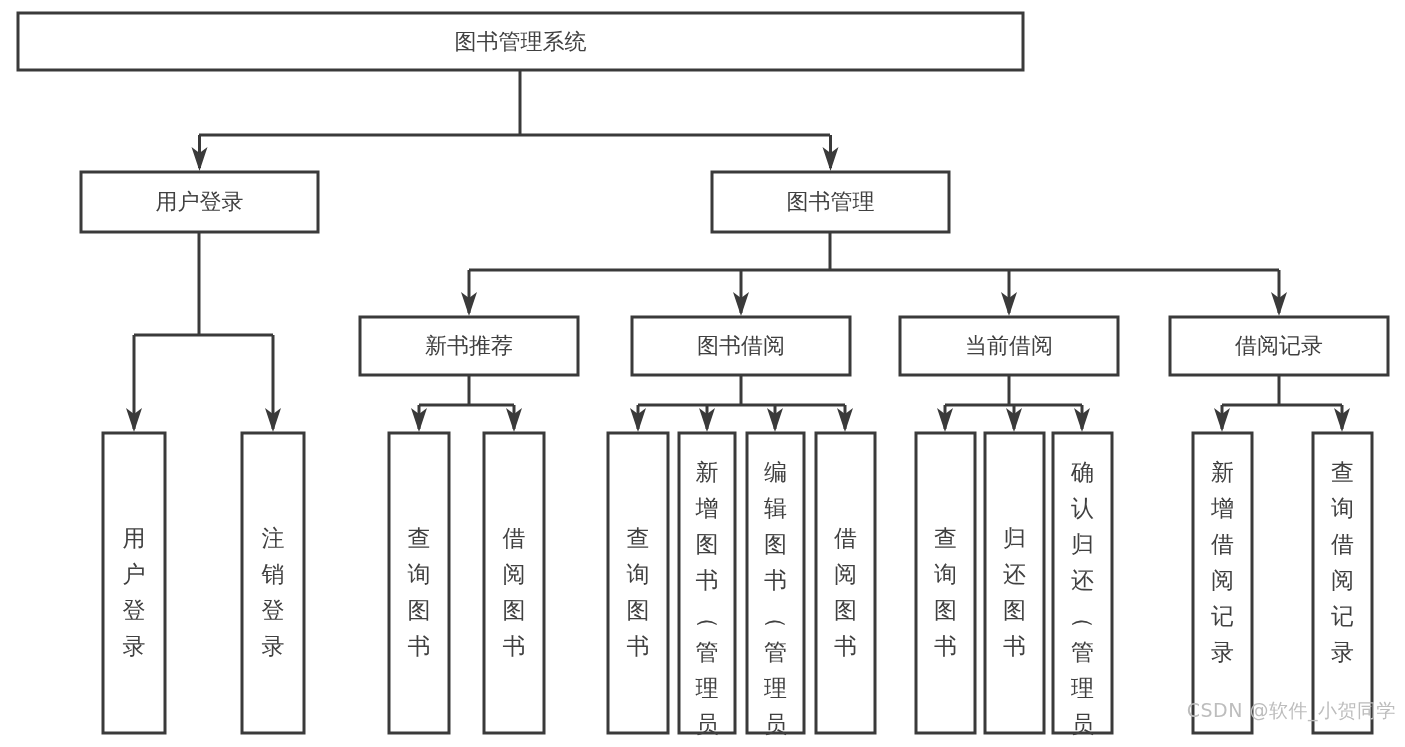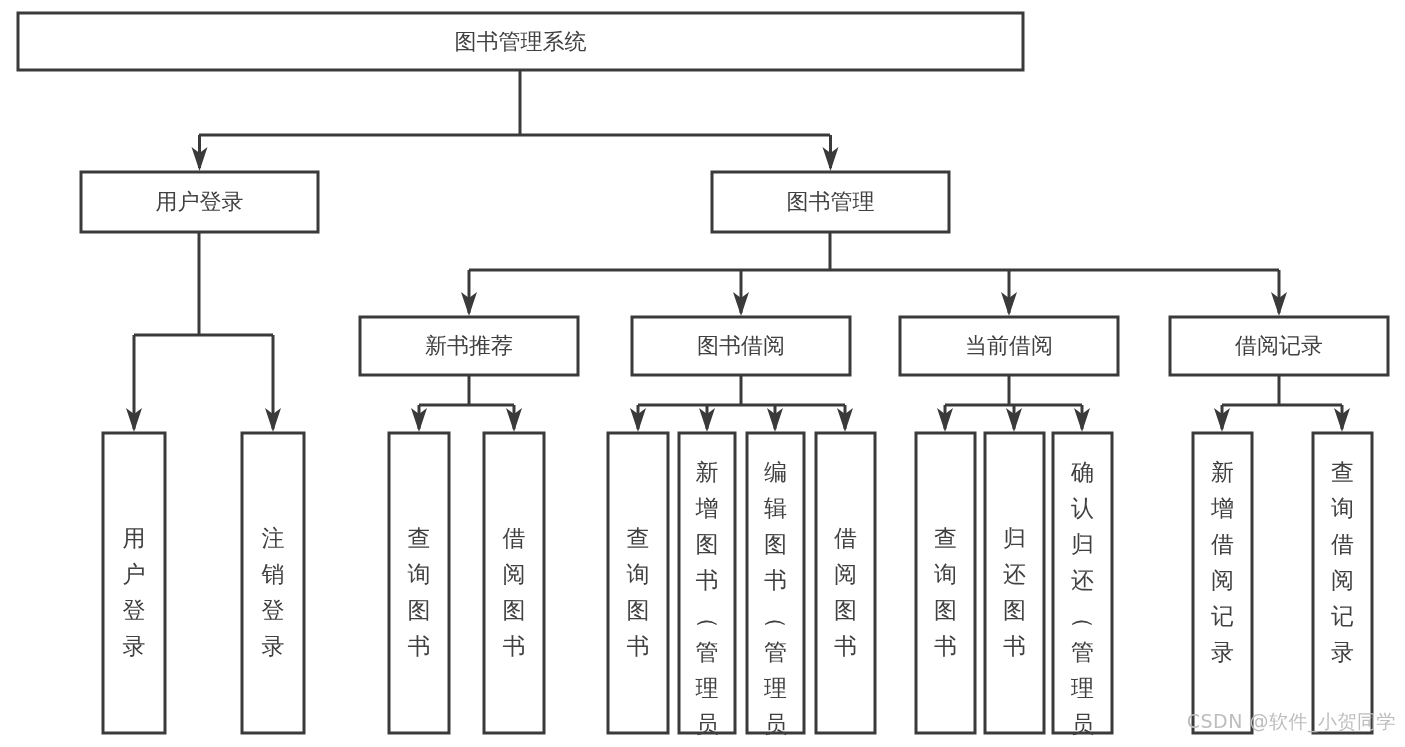--- a/index.html
+++ b/index.html
@@ -51,21 +51,21 @@
   .leaf-label-char {
     fill: #404040;
     font-family: "DejaVu Sans", "Liberation Sans", sans-serif;
     font-size: 23px;
     text-anchor: middle;
     dominant-baseline: middle;
   }
   .watermark {
     position: absolute;
     right: 9px;
-    bottom: 12px;
+    bottom: 23px;
     color: #bdbdbd;
     font-size: 19px;
     font-family: "DejaVu Sans", "Liberation Sans", sans-serif;
     white-space: nowrap;
     letter-spacing: 0.5px;
     user-select: none;
   }
 </style>
 </head>
 <body>

